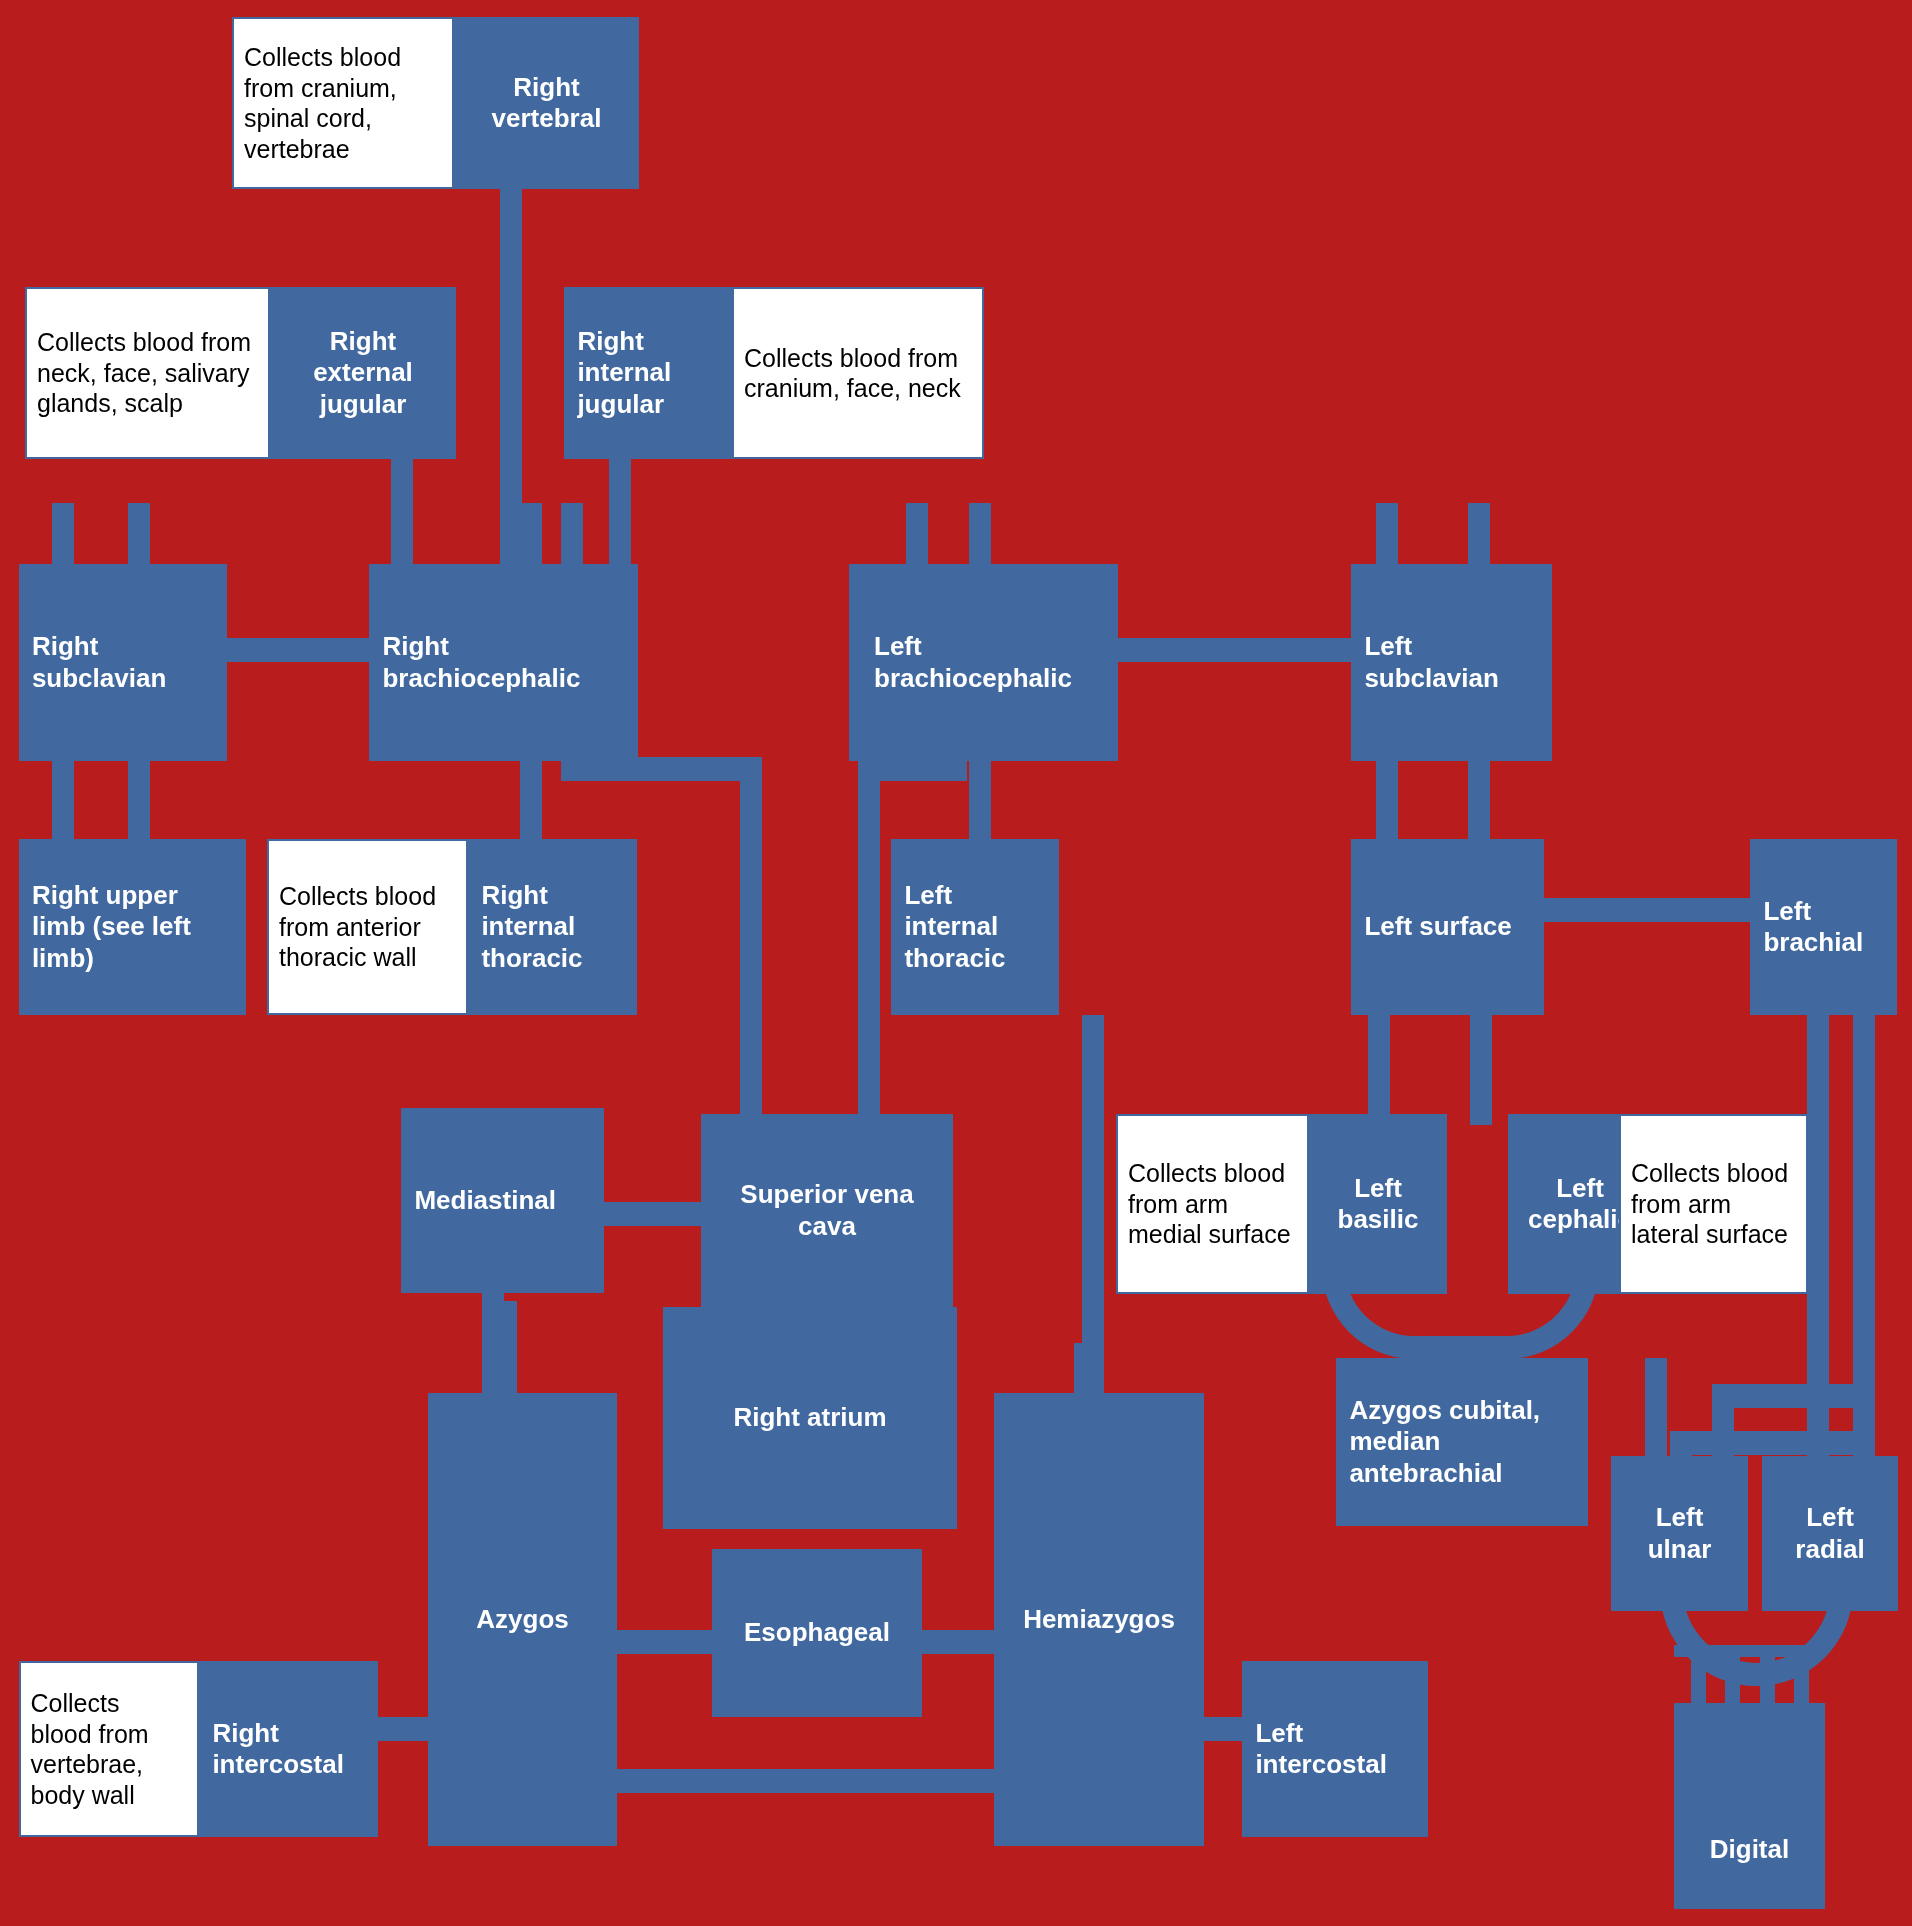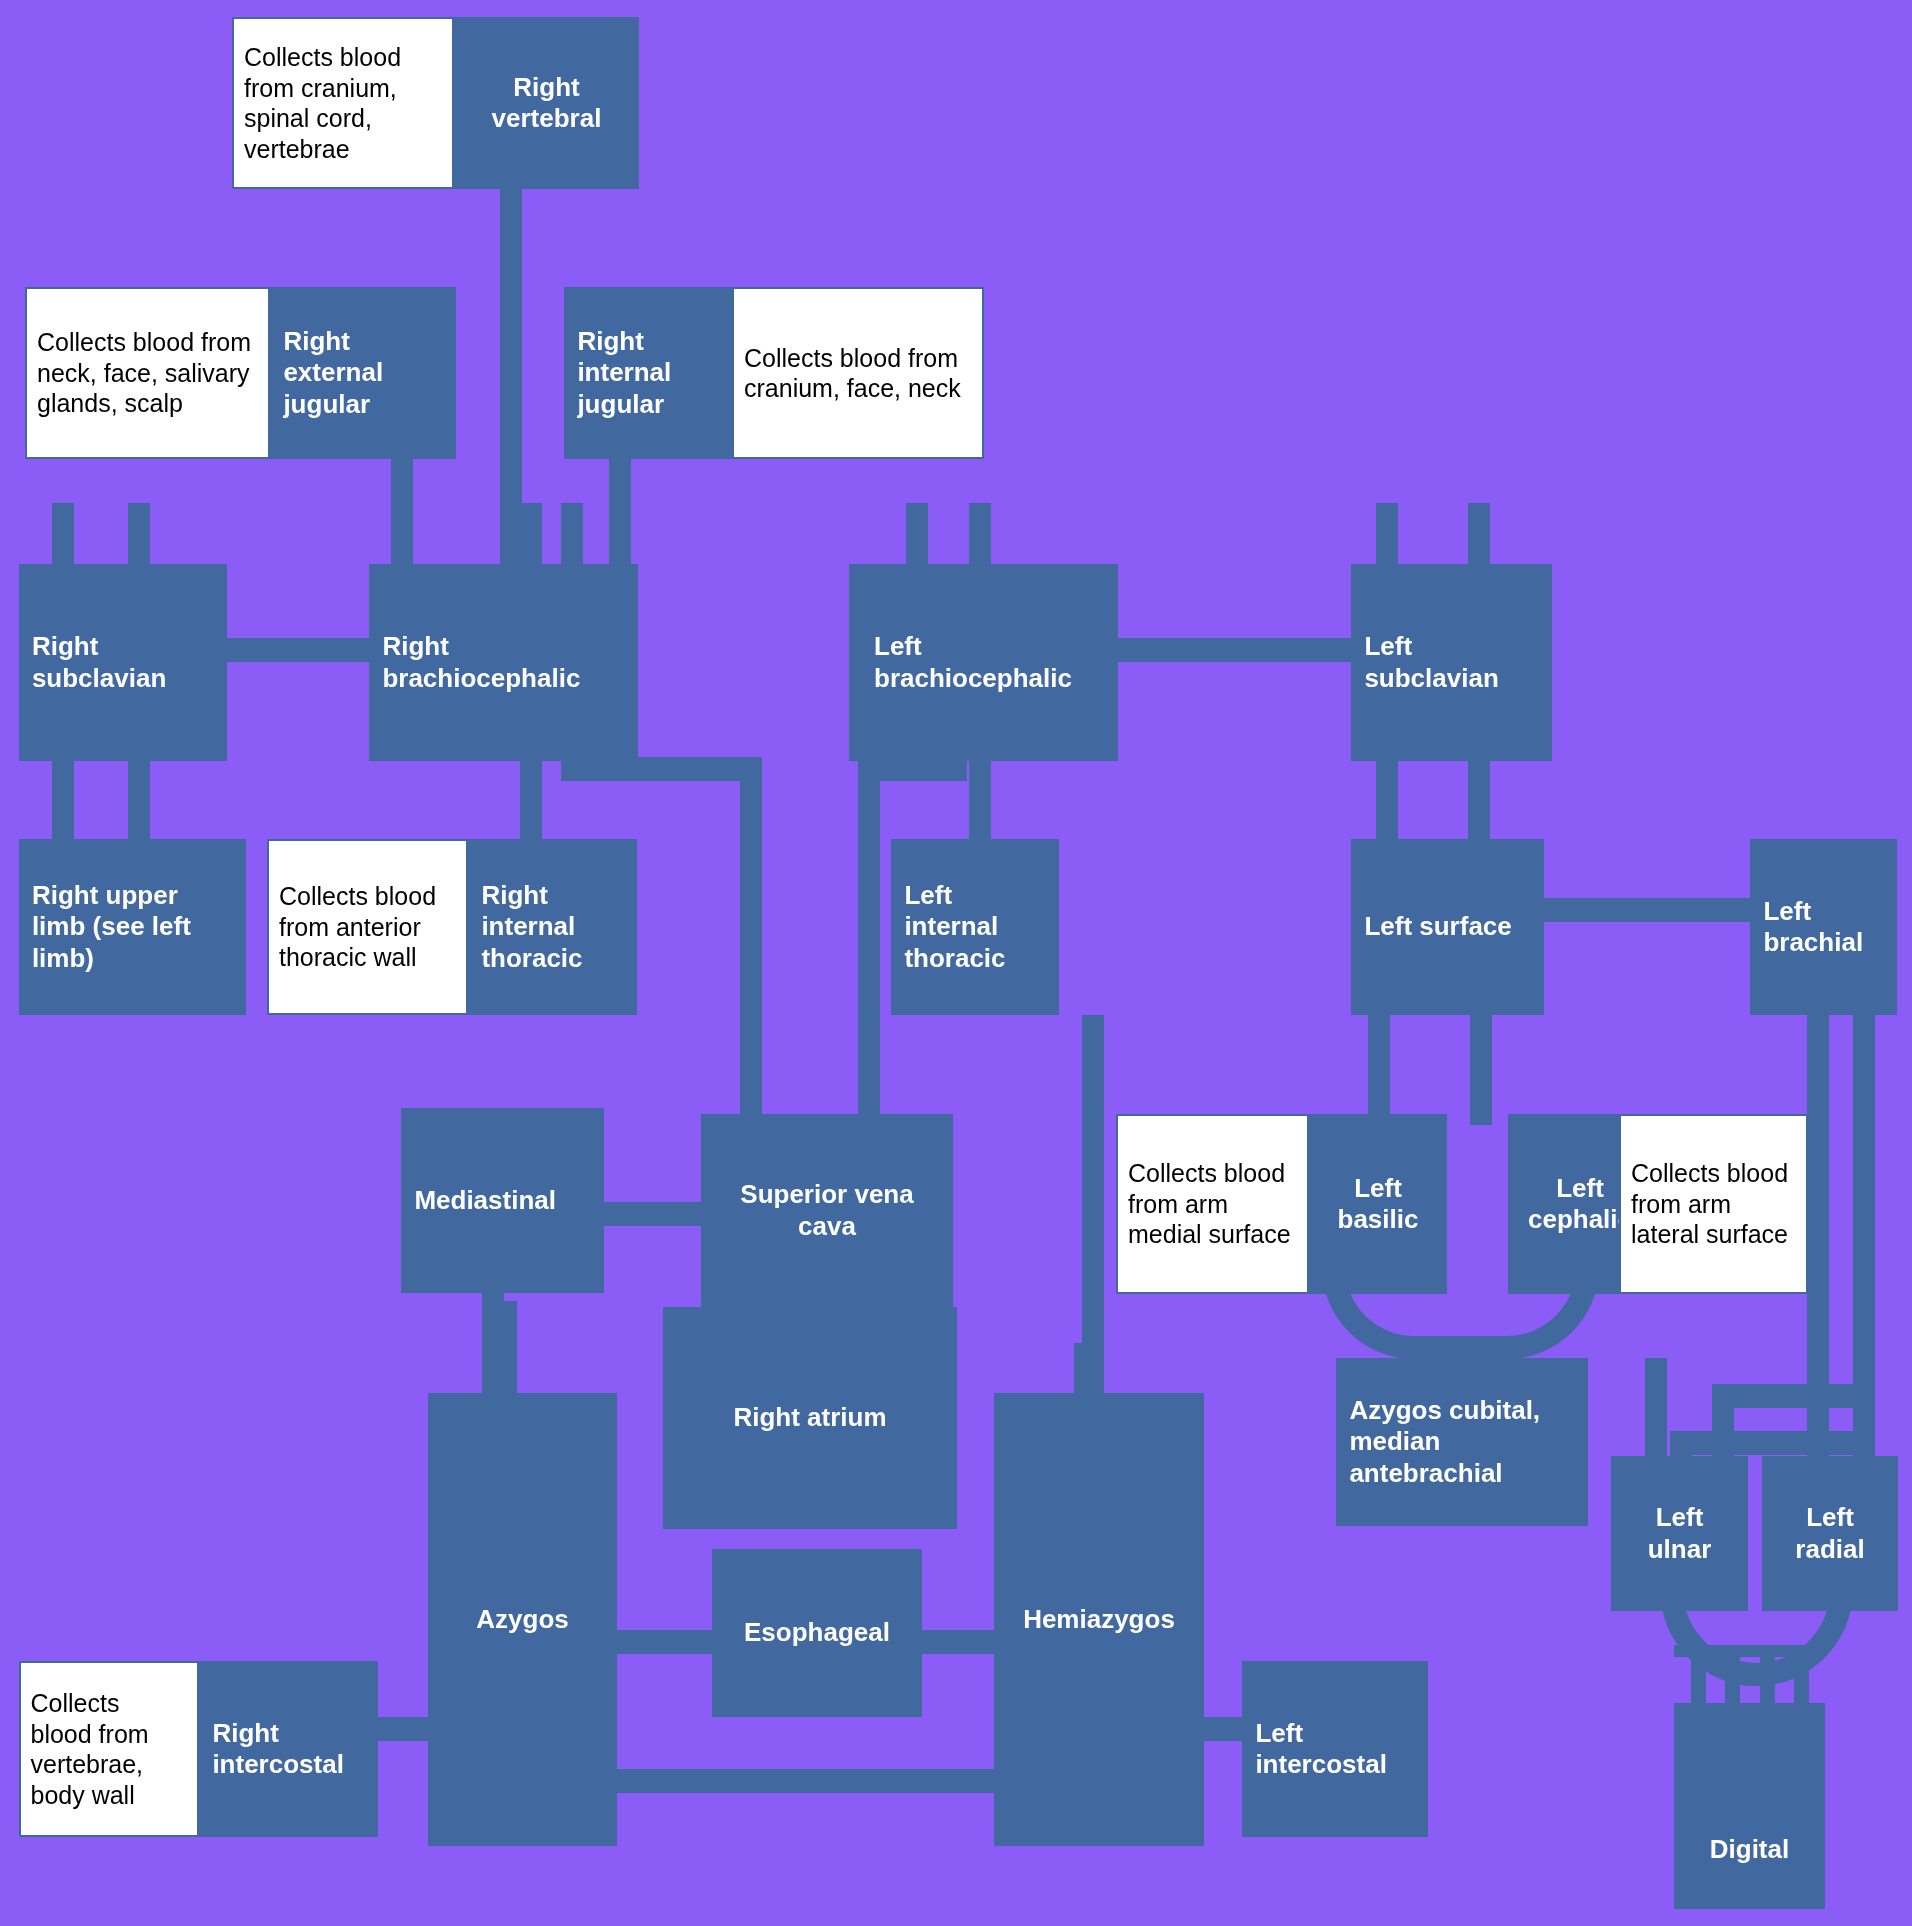--- a/index.html
+++ b/index.html
@@ -1,17 +1,17 @@
 <!DOCTYPE html>
 <html style="font-size:13.4px"><head>
 <meta charset="utf-8">
 <style>
   html,body{margin:0;padding:0;background:#ffffff;}
   body{font-family:"Liberation Sans", sans-serif;}
-  #stage{position:relative;width:1912px;height:1927px;background:#8b5cf6;overflow:hidden;}
+  #stage{position:relative;width:1912px;height:1927px;background:#b91c1c;overflow:hidden;}
 
   
   .conn{position:absolute;background:#41699F;}
 
   
   .node{
     position:absolute;
     background:#41699F;
     color:#ffffff;
     font-weight:bold;
@@ -163,21 +163,21 @@
   </div>
 
   <div class="note" style="left:18.5px;top:1661px;width:180px;height:176px;">
     <span>Collects blood from vertebrae, body wall</span>
   </div>
 
   <div class="node center" style="left:454px;top:17px;width:185px;height:172px;">
     <span>Right vertebral</span>
   </div>
 
-  <div class="node left" style="left:270px;top:287px;width:186px;height:172px;">
+  <div class="node left" style="left:270px;top:287px;width:186px;height:172px;text-align:center;">
     <span>Right external jugular</span>
   </div>
 
   <div class="node left" style="left:564px;top:287px;width:168px;height:172px;">
     <span>Right internal jugular</span>
   </div>
 
   <div class="node left" style="left:18.5px;top:564px;width:208px;height:197px;">
     <span>Right subclavian</span>
   </div>

